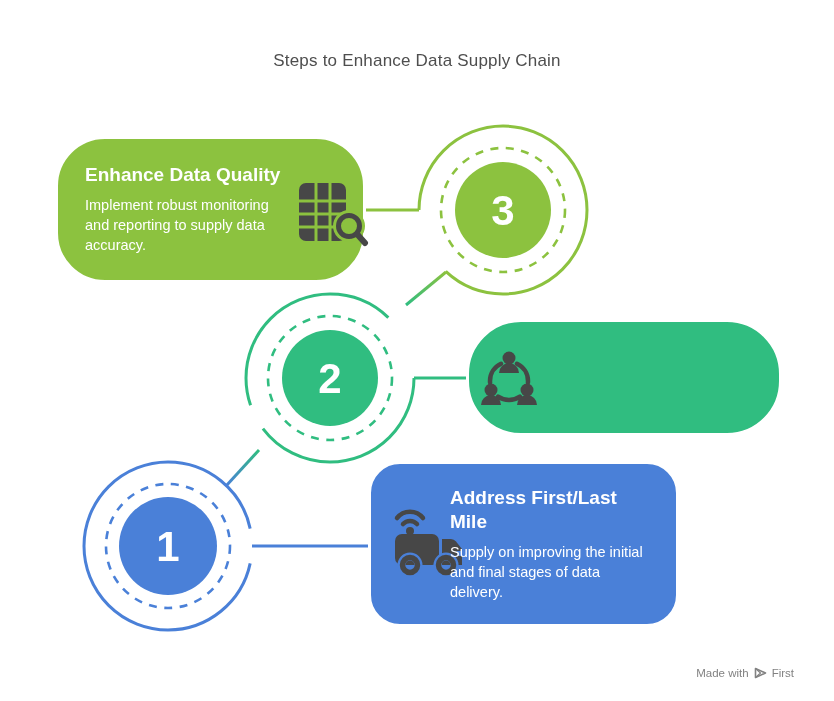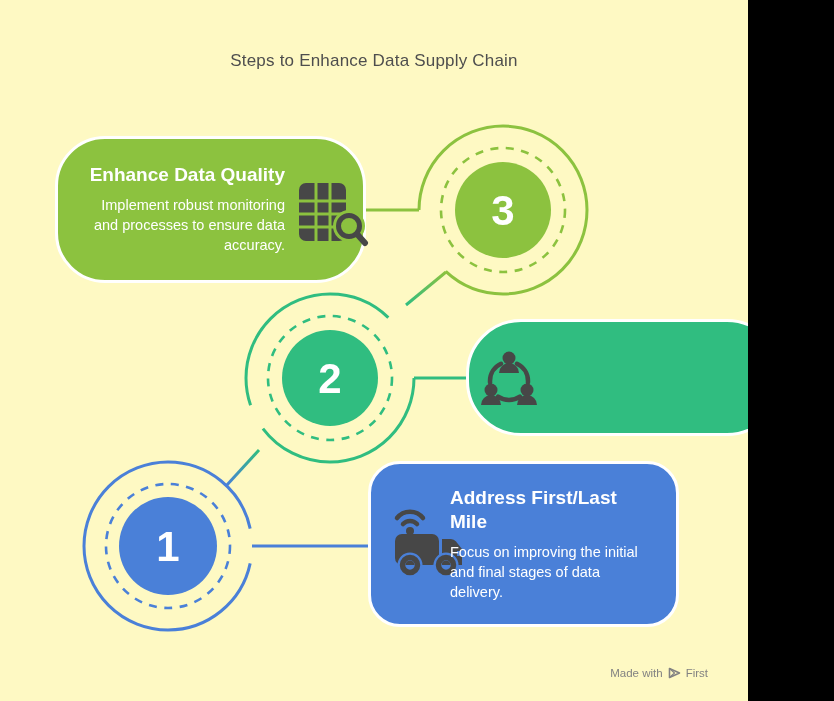--- a/index.html
+++ b/index.html
@@ -1,17 +1,17 @@
 <!DOCTYPE html>
 <html><head>
 <meta charset="utf-8">
 <style>
   html,body { margin:0; padding:0; background:#000; }
   .stage {
-    position:relative; width:748px; height:701px; background:#fef9c3;
+    position:relative; width:834px; height:701px; background:#ffffff;
     font-family:"Liberation Sans", sans-serif; overflow:hidden;
   }
   .page-title {
     position:absolute; top:51px; left:0; width:100%;
     text-align:center; color:#4e4e4e; font-size:17px; font-weight:500;
     letter-spacing:0.2px;
   }
   svg.diagram { position:absolute; left:0; top:0; }
 
   
@@ -31,21 +31,21 @@
 
   
   .card {
     position:absolute; box-sizing:border-box;
     border:3px solid #ffffff; color:#ffffff;
   }
   .card-lime    { left:55px;  top:136px; width:311px; height:147px; background:#8cc23f; border-radius:50px; }
   .card-emerald { left:466px; top:319px; width:316px; height:117px; background:#30bd80; border-radius:55px; }
   .card-blue    { left:368px; top:461px; width:311px; height:166px; background:#4a80d8; border-radius:32px; }
   .card-text { position:absolute; }
-  .card-lime .card-text    { right:78px; top:24px; width:200px; text-align:right; }
+  .card-lime .card-text    { right:78px; top:24px; width:200px; }
   .card-emerald .card-text { left:82px;  top:20px; width:212px; text-align:left; }
   .card-blue .card-text    { left:79px;  top:22px; width:205px; text-align:left; }
   .card-title { font-size:19px; font-weight:700; margin-bottom:8px; line-height:1.25; }
   .card-desc  { font-size:14.5px; line-height:1.38; }
   .card-icon { position:absolute; }
   .card-lime .card-icon    { left:241px; top:44px; }
   .card-emerald .card-icon { left:12px;  top:26px; }
   .card-blue .card-icon    { left:22px;  top:44px; }
 
   
@@ -99,21 +99,21 @@
       <circle cx="168" cy="546" r="84" pathLength="360" stroke-dasharray="0 12 336 12" class="ring blue-s"></circle>
       <circle cx="168" cy="546" r="62" class="dashring blue-s"></circle>
       <circle cx="168" cy="546" r="49" class="blue-f"></circle>
       <text x="168" y="561" class="num">1</text>
     </g>
   </svg>
 
   <div class="card card-lime">
     <div class="card-text">
       <div class="card-title">Enhance Data Quality</div>
-      <div class="card-desc">Implement robust monitoring and processes to ensure data accuracy.</div>
+      <div class="card-desc">Implement robust monitoring and reporting to supply data accuracy.</div>
     </div>
     <svg class="card-icon" width="70" height="66" viewBox="0 0 70 66">
       <rect x="0" y="0" width="47" height="58" rx="7" fill="#474747"></rect>
       <line x1="17" y1="0" x2="17" y2="58" stroke="#8cc23f" stroke-width="3"></line>
       <line x1="31" y1="0" x2="31" y2="58" stroke="#8cc23f" stroke-width="3"></line>
       <line x1="0" y1="18" x2="47" y2="18" stroke="#8cc23f" stroke-width="3"></line>
       <line x1="0" y1="31" x2="47" y2="31" stroke="#8cc23f" stroke-width="3"></line>
       <line x1="0" y1="44" x2="47" y2="44" stroke="#8cc23f" stroke-width="3"></line>
       <circle cx="50" cy="43" r="16" fill="#8cc23f"></circle>
       <circle cx="50" cy="43" r="10.5" fill="none" stroke="#474747" stroke-width="5"></circle>
@@ -141,21 +141,21 @@
       <rect x="2" y="26" width="44" height="31" rx="7" fill="#474747"></rect>
       <path d="M49 31 L58 31 Q61 31 63 33.5 L69 41 L69 57 L49 57 Z" fill="#474747"></path>
       <rect x="64" y="43" width="10" height="5" fill="#4a80d8"></rect>
       <circle cx="17" cy="57" r="8.5" fill="none" stroke="#4a80d8" stroke-width="8"></circle>
       <circle cx="17" cy="57" r="7.5" fill="none" stroke="#474747" stroke-width="5.5"></circle>
       <circle cx="53" cy="57" r="8.5" fill="none" stroke="#4a80d8" stroke-width="8"></circle>
       <circle cx="53" cy="57" r="7.5" fill="none" stroke="#474747" stroke-width="5.5"></circle>
     </svg>
     <div class="card-text">
       <div class="card-title">Address First/Last Mile</div>
-      <div class="card-desc">Focus on improving the initial and final stages of data delivery.</div>
+      <div class="card-desc">Supply on improving the initial and final stages of data delivery.</div>
     </div>
   </div>
 
   <div class="watermark">
     <span>Made with</span>
     <svg width="13" height="12" viewBox="0 0 13 12">
       <path d="M1.5 1.5 L11.5 6 L1.5 10.5 Z" fill="none" stroke="#828282" stroke-width="1.6" stroke-linejoin="round"></path>
       <path d="M1.5 1.5 L6.5 6 L1.5 10.5" fill="none" stroke="#828282" stroke-width="1.2" stroke-linejoin="round"></path>
     </svg>
     <span>First</span>

